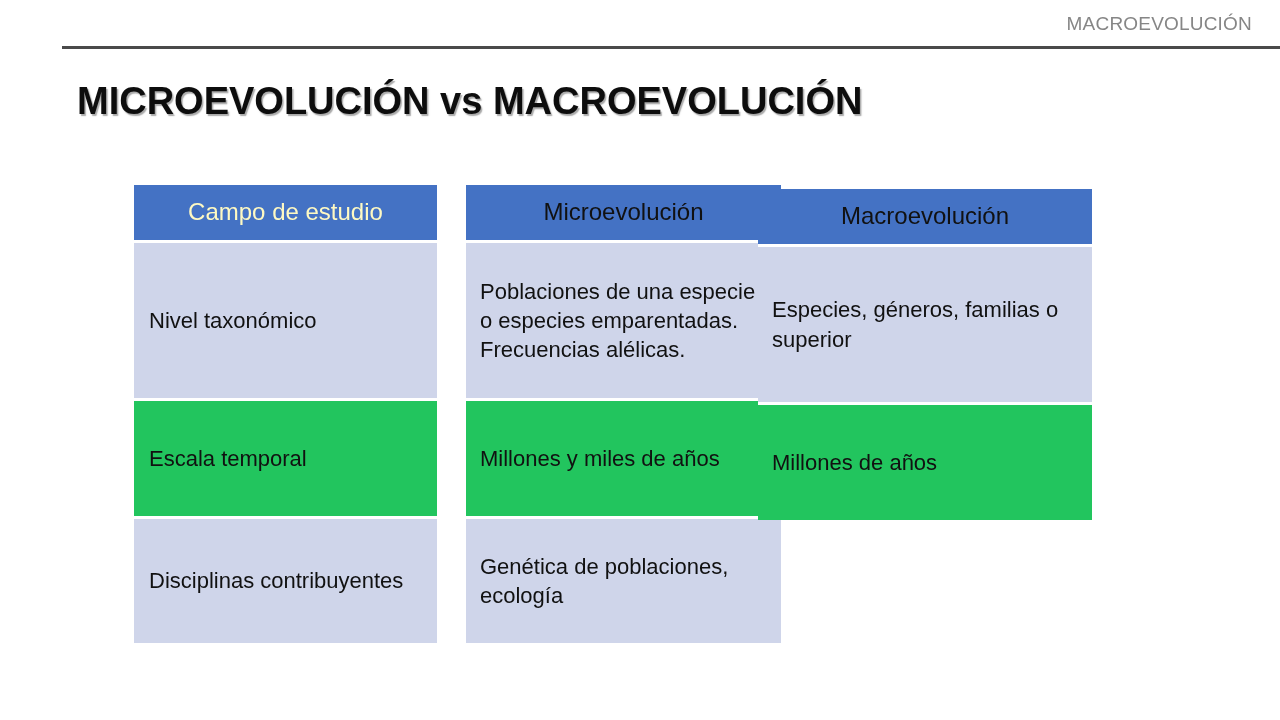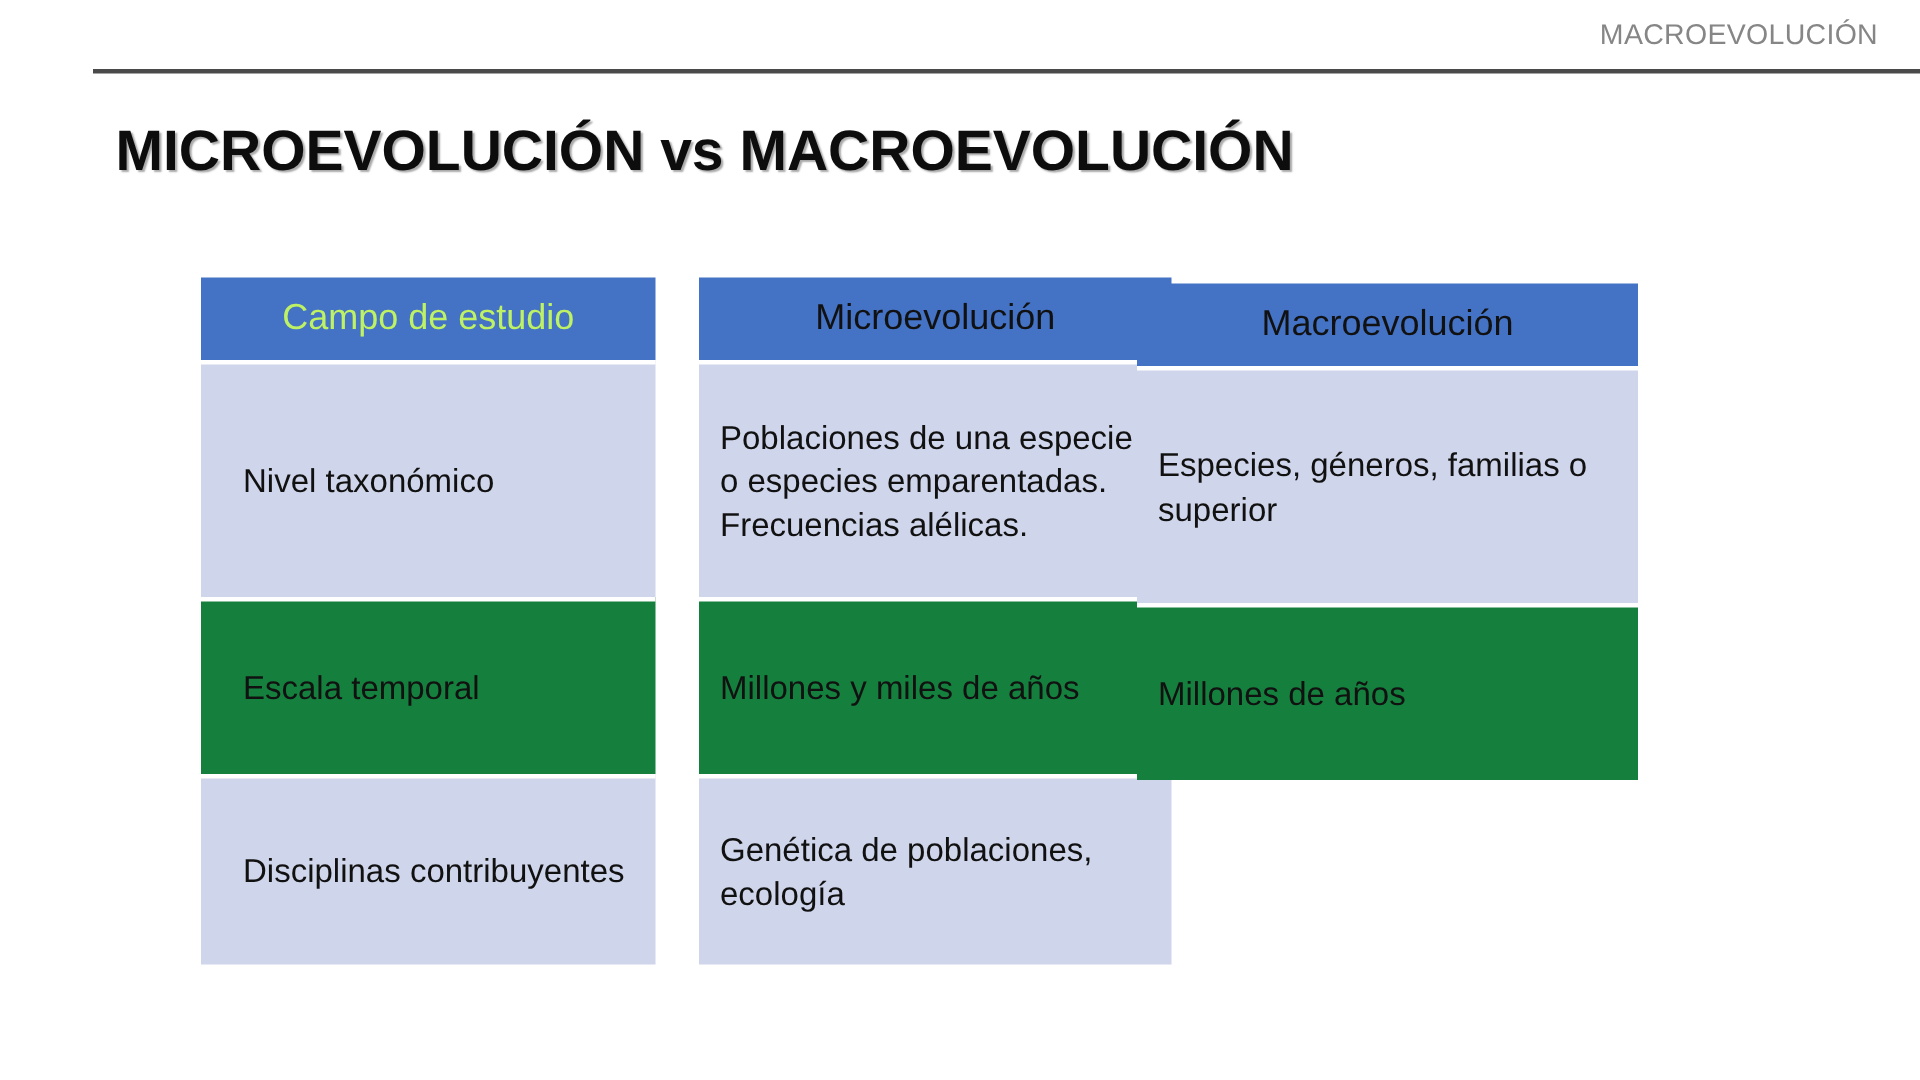--- a/index.html
+++ b/index.html
@@ -79,40 +79,40 @@
     justify-content: center;
     box-sizing: border-box;
     padding: 0 8px;
   }
   .tbl-head .head-text {
     font-size: 24px;
     line-height: 1.1;
     text-align: center;
     white-space: nowrap;
   }
-  .tbl-col.col-0 .head-text { color: #bef264; }
+  .tbl-col.col-0 .head-text { color: #fef9c3; }
   .tbl-col.col-1 .head-text { color: #111111; }
   .tbl-col.col-2 .head-text { color: #111111; }
 
   .tbl-cell {
     box-sizing: border-box;
     display: flex;
     align-items: center;
     padding: 0 14px;
     border-top: 3px solid #ffffff;
   }
   .tbl-cell .cell-text {
     font-size: 22px;
     line-height: 1.32;
     color: #111111;
   }
-  .tbl-col.col-0 .tbl-cell { padding-left: 28px; }
+  .tbl-col.col-0 .tbl-cell { padding-left: 15px; }
 
   .tbl-cell.r0 { height: 158px; background: #CFD5EA; }
-  .tbl-cell.r1 { height: 118px; background: #15803d; }
+  .tbl-cell.r1 { height: 118px; background: #22c55e; }
   .tbl-cell.r2 { height: 127px; background: #CFD5EA; }
 </style>
 </head>
 <body>
 
 <div id="slide-header">
   <div id="slide-header-label">MACROEVOLUCIÓN</div>
   <div id="slide-header-rule"></div>
 </div>
 

